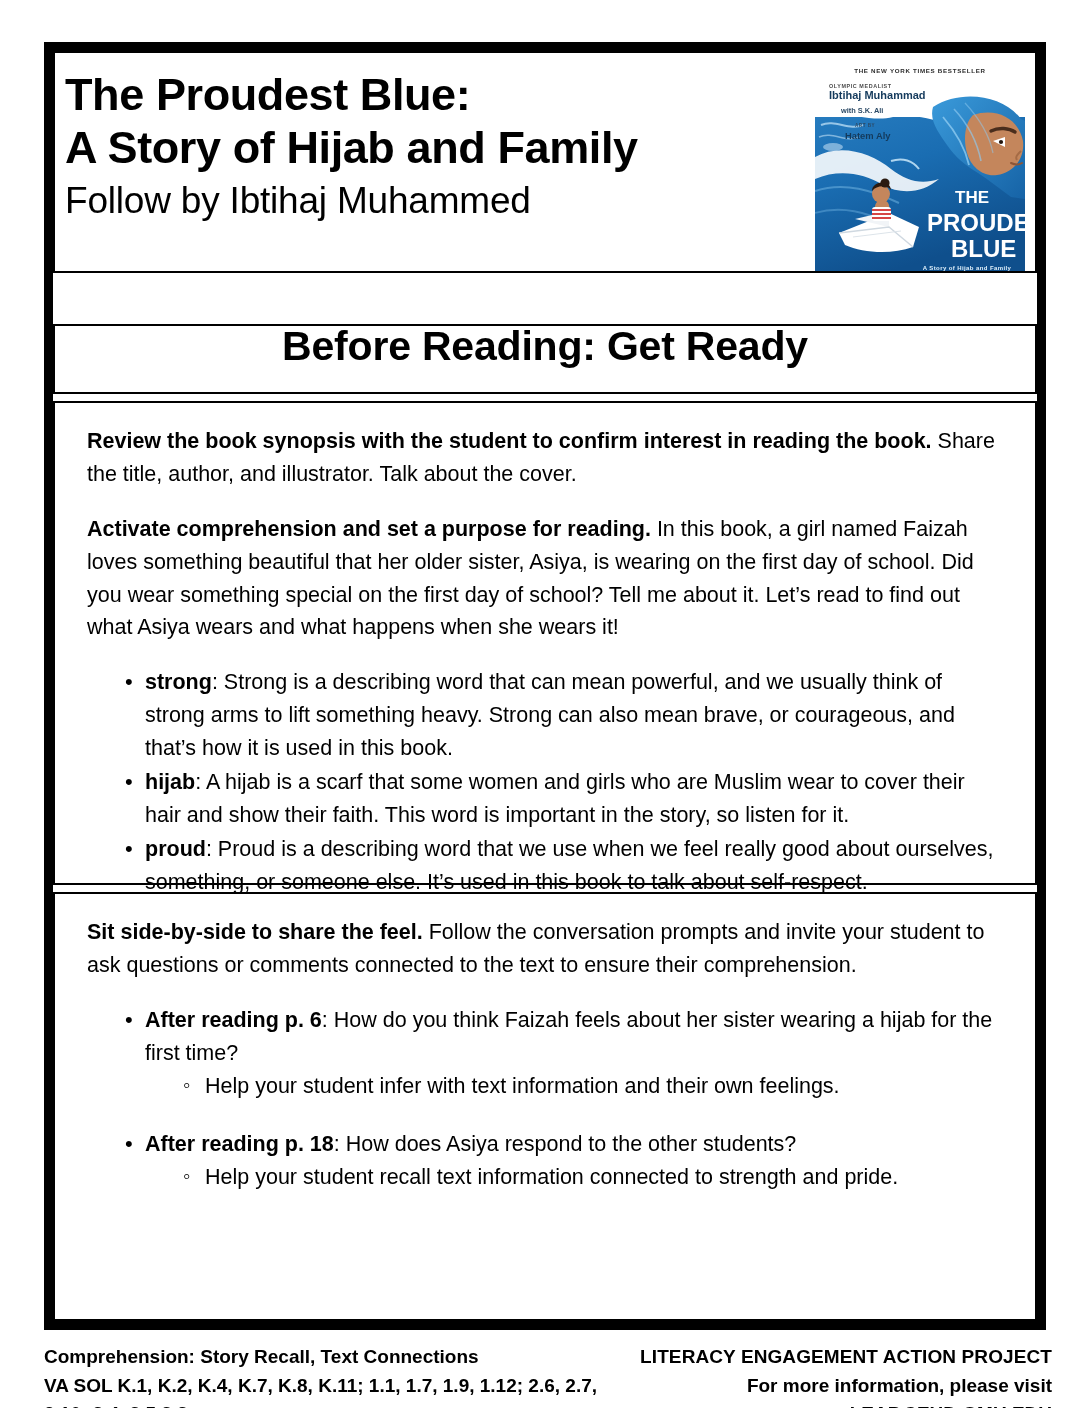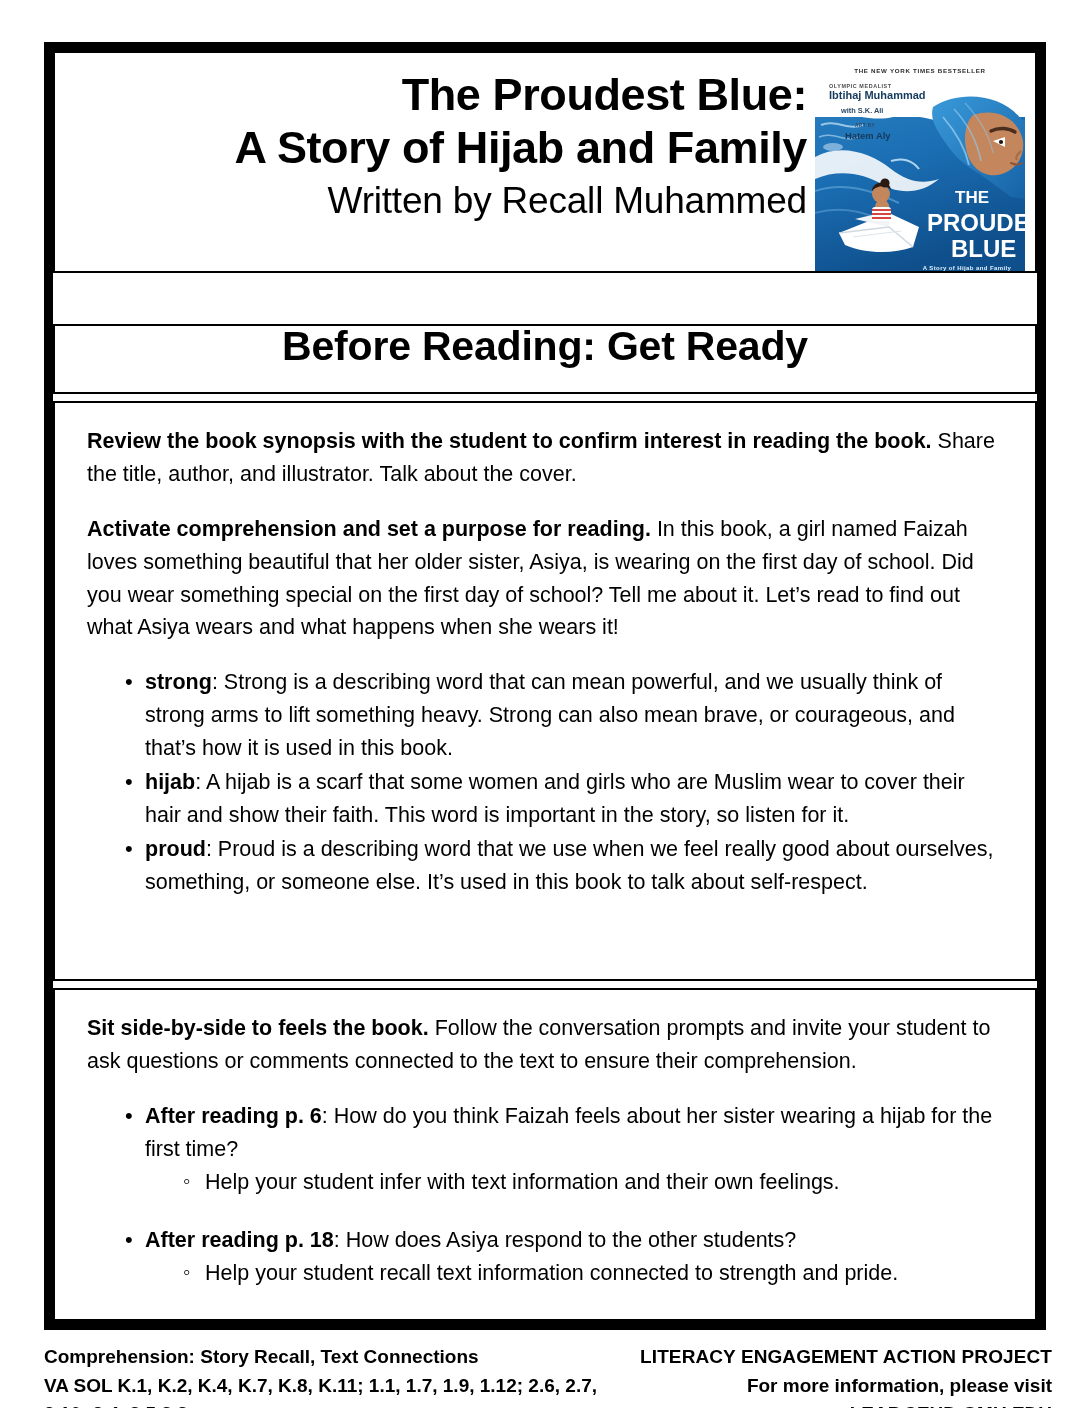--- a/index.html
+++ b/index.html
@@ -59,21 +59,21 @@
   }
   .title-wrap {
     position: relative;
     height: 100%;
   }
   .title-text-col {
     position: absolute;
     left: 0;
     right: 218px;
     top: 0;
-    text-align: right;
+    text-align: left;
   }
   .book-title {
     font-weight: bold;
     font-size: 45px;
     line-height: 1.17;
     letter-spacing: -0.4px;
     margin: 10px 0 0 0;
     white-space: nowrap;
   }
   .book-title .line2 { display: block; }
@@ -109,21 +109,21 @@
     font-weight: bold;
     font-size: 41px;
     letter-spacing: -0.2px;
     line-height: 1;
   }
 
   
   .body-box {
     padding: 22px 30px 18px 32px;
   }
-  .body-box.before { flex: 0 0 auto; height: 580px; }
+  .body-box.before { flex: 0 0 auto; height: 484px; }
   .body-box.during { flex: 1 1 auto; }
 
   p.para {
     font-size: 21.5px;
     line-height: 1.53;
     margin: 0 0 22px 0;
   }
   p.para:last-child { margin-bottom: 0; }
   .b { font-weight: bold; }
 
@@ -192,21 +192,21 @@
   <div class="doc-frame">
     <div class="frame-inner">
 
       <div class="box title-box">
         <div class="title-wrap">
           <div class="title-text-col">
             <div class="book-title">
               <span>The Proudest Blue:</span>
               <span class="line2">A Story of Hijab and Family</span>
             </div>
-            <div class="book-author">Written by Recall Muhammed</div>
+            <div class="book-author">Follow by Ibtihaj Muhammed</div>
           </div>
 
           <div class="cover">
             <svg viewBox="0 0 210 214" xmlns="http://www.w3.org/2000/svg" aria-hidden="true">
               <defs>
                 <linearGradient id="sea" x1="0" y1="0" x2="0.3" y2="1">
                   <stop offset="0%" stop-color="#2f86c8"></stop>
                   <stop offset="55%" stop-color="#1a6db2"></stop>
                   <stop offset="100%" stop-color="#0f4f8c"></stop>
                 </linearGradient>
@@ -292,21 +292,21 @@
         <ul class="lvl1">
           <li><span class="b">strong</span><span>: Strong is a describing word that can mean powerful, and we usually think of strong arms to lift something heavy. Strong can also mean brave, or courageous, and that’s how it is used in this book.</span></li>
           <li><span class="b">hijab</span><span>: A hijab is a scarf that some women and girls who are Muslim wear to cover their hair and show their faith. This word is important in the story, so listen for it.</span></li>
           <li><span class="b">proud</span><span>: Proud is a describing word that we use when we feel really good about ourselves, something, or someone else. It’s used in this book to talk about self-respect.</span></li>
         </ul>
       </div>
 
 
       <div class="box body-box during">
 
-        <p class="para"><span class="b">Sit side-by-side to feels the book.</span><span> Follow the conversation prompts and invite your student to ask questions or comments connected to the text to ensure their comprehension.</span></p>
+        <p class="para"><span class="b">Sit side-by-side to share the feel.</span><span> Follow the conversation prompts and invite your student to ask questions or comments connected to the text to ensure their comprehension.</span></p>
 
         <ul class="lvl1">
           <li>
             <span class="b">After reading p. 6</span><span>: How do you think Faizah feels about her sister wearing a hijab for the first time?</span>
             <ul class="lvl2">
               <li>Help your student infer with text information and their own feelings.</li>
             </ul>
           </li>
           <li class="spaced">
             <span class="b">After reading p. 18</span><span>: How does Asiya respond to the other students?</span>

